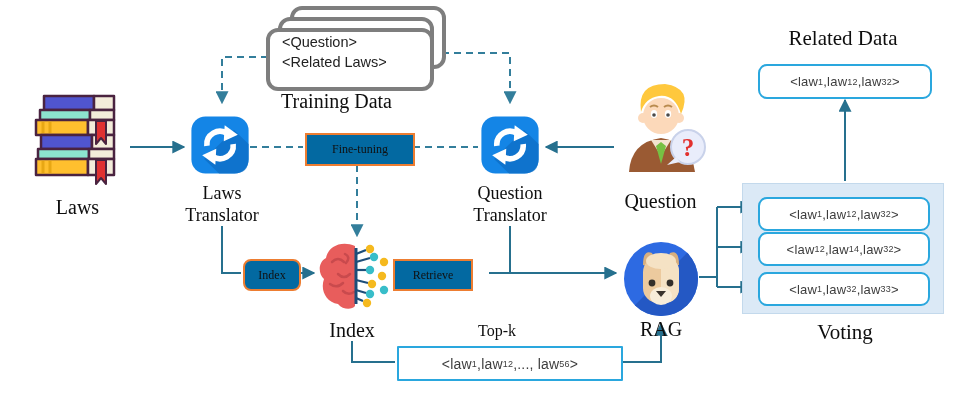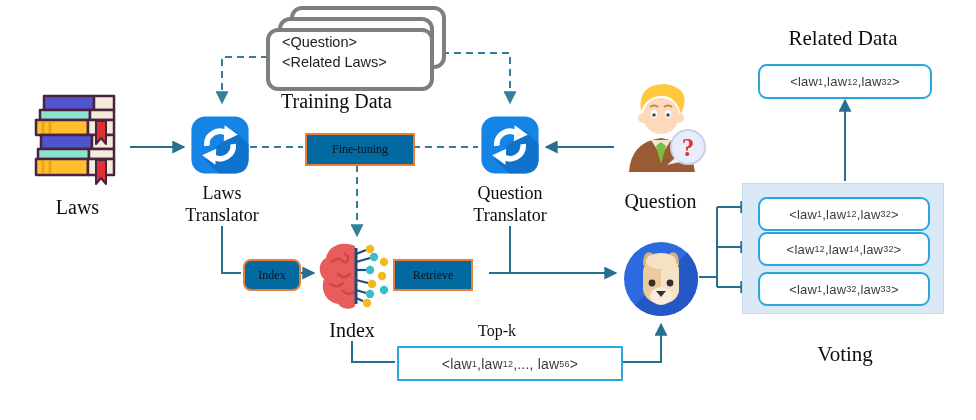--- a/index.html
+++ b/index.html
@@ -188,26 +188,27 @@
     <path d="M20 24 Q20 8 29 12 Q32 17 29 26 Z" fill="#d8af7e"></path>
     <path d="M56 24 Q56 8 47 12 Q44 17 47 26 Z" fill="#d8af7e"></path>
     <rect x="20" y="16" width="36" height="46" rx="15" fill="#ecca9e"></rect>
     <path d="M38 16 H42 A14 14 0 0 1 56 30 V48 A14 14 0 0 1 42 62 H38 Z" fill="#f5e2c4"></path>
     <ellipse cx="38" cy="20" rx="15" ry="8" fill="#f5e2c4"></ellipse>
     <circle cx="29" cy="42" r="3.4" fill="#332f2a"></circle>
       <circle cx="47" cy="42" r="3.4" fill="#332f2a"></circle>
     <ellipse cx="38" cy="55" rx="11" ry="9" fill="#f8edd9"></ellipse>
     <polygon points="33,50 43,50 38,56" fill="#3a332c"></polygon>
   </svg>
+  <div class="lbl" style="left:618px;top:318px;width:86px;font-size:20px;">RAG</div>
 
   <div class="lbl" style="left:447px;top:322px;width:100px;font-size:16px;">Top-k</div>
   <div class="lawbox" style="left:397px;top:346px;width:222px;height:31px;border-radius:1px;font-size:14px;">&lt;law<sub>1</sub> ,law<sub>12</sub> ,..., law<sub>56</sub>&gt;</div>
 
   <div class="lbl" style="left:756px;top:26px;width:174px;font-size:21px;">Related Data</div>
   <div class="lawbox" style="left:758px;top:64px;width:170px;height:31px;">&lt;law<sub>1</sub> ,law<sub>12</sub> ,law<sub>32</sub>&gt;</div>
 
   <div class="panel" style="left:742px;top:183px;width:200px;height:129px;"></div>
   <div class="lawbox" style="left:758px;top:197px;width:168px;height:30px;">&lt;law<sub>1</sub> ,law<sub>12</sub> ,law<sub>32</sub>&gt;</div>
   <div class="lawbox" style="left:758px;top:232px;width:168px;height:30px;">&lt;law<sub>12</sub> ,law<sub>14</sub> ,law<sub>32</sub>&gt;</div>
   <div class="lawbox" style="left:758px;top:272px;width:168px;height:30px;">&lt;law<sub>1</sub> ,law<sub>32</sub> ,law<sub>33</sub>&gt;</div>
-  <div class="lbl" style="left:792px;top:320px;width:106px;font-size:21px;margin-top:22px;">Voting</div>
+  <div class="lbl" style="left:792px;top:320px;width:106px;font-size:21px;">Voting</div>
 
 </div>
 
 </body></html>

